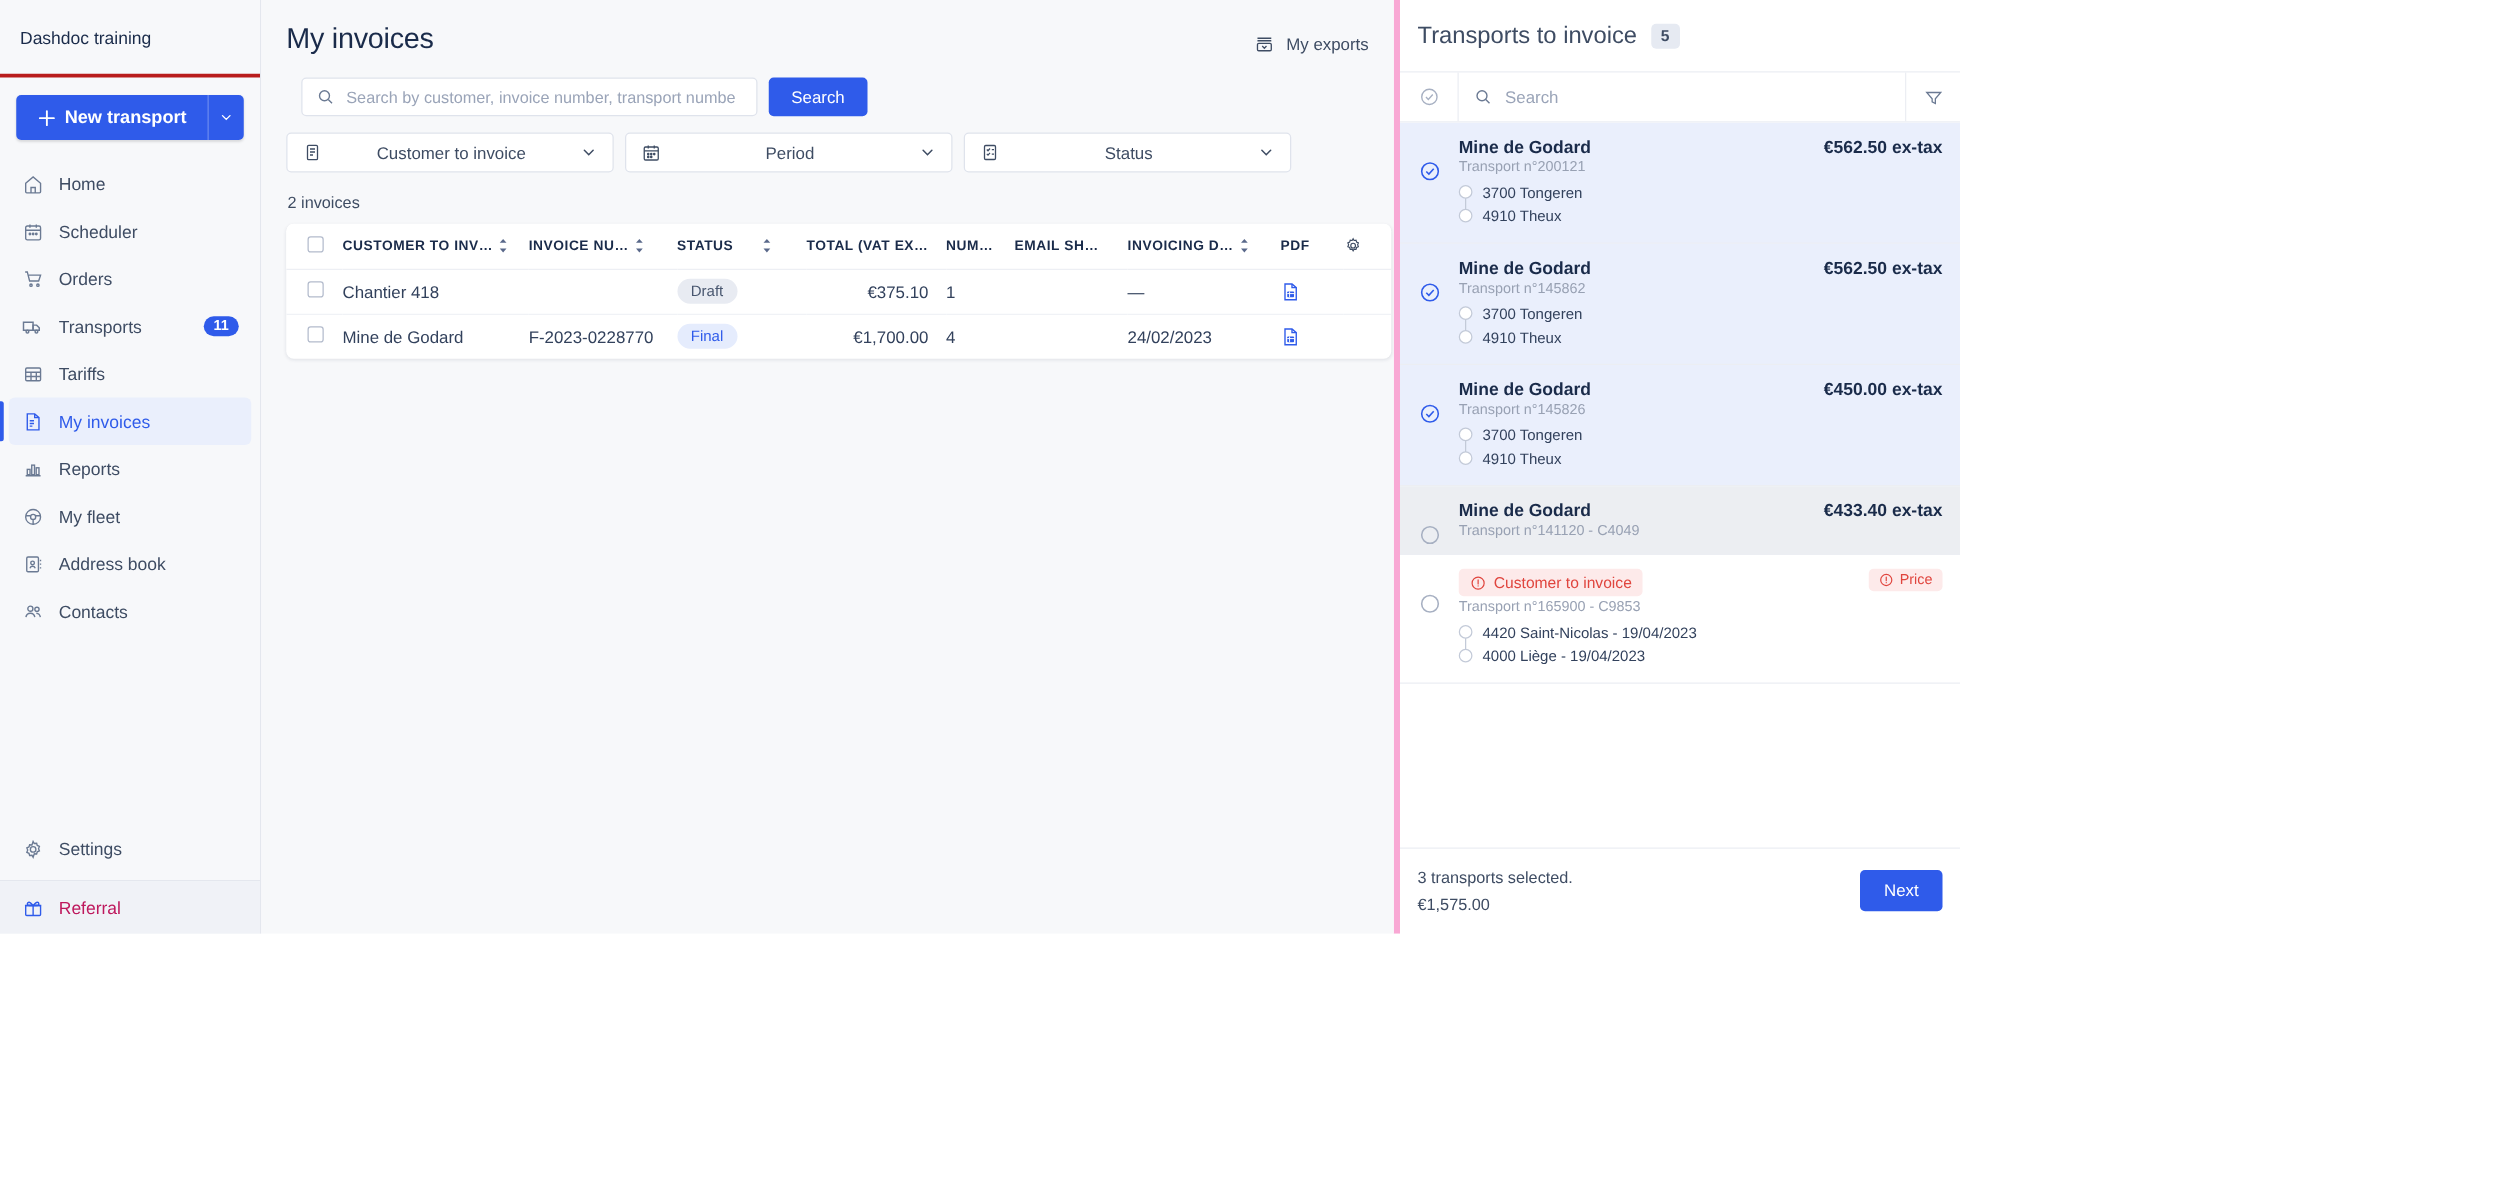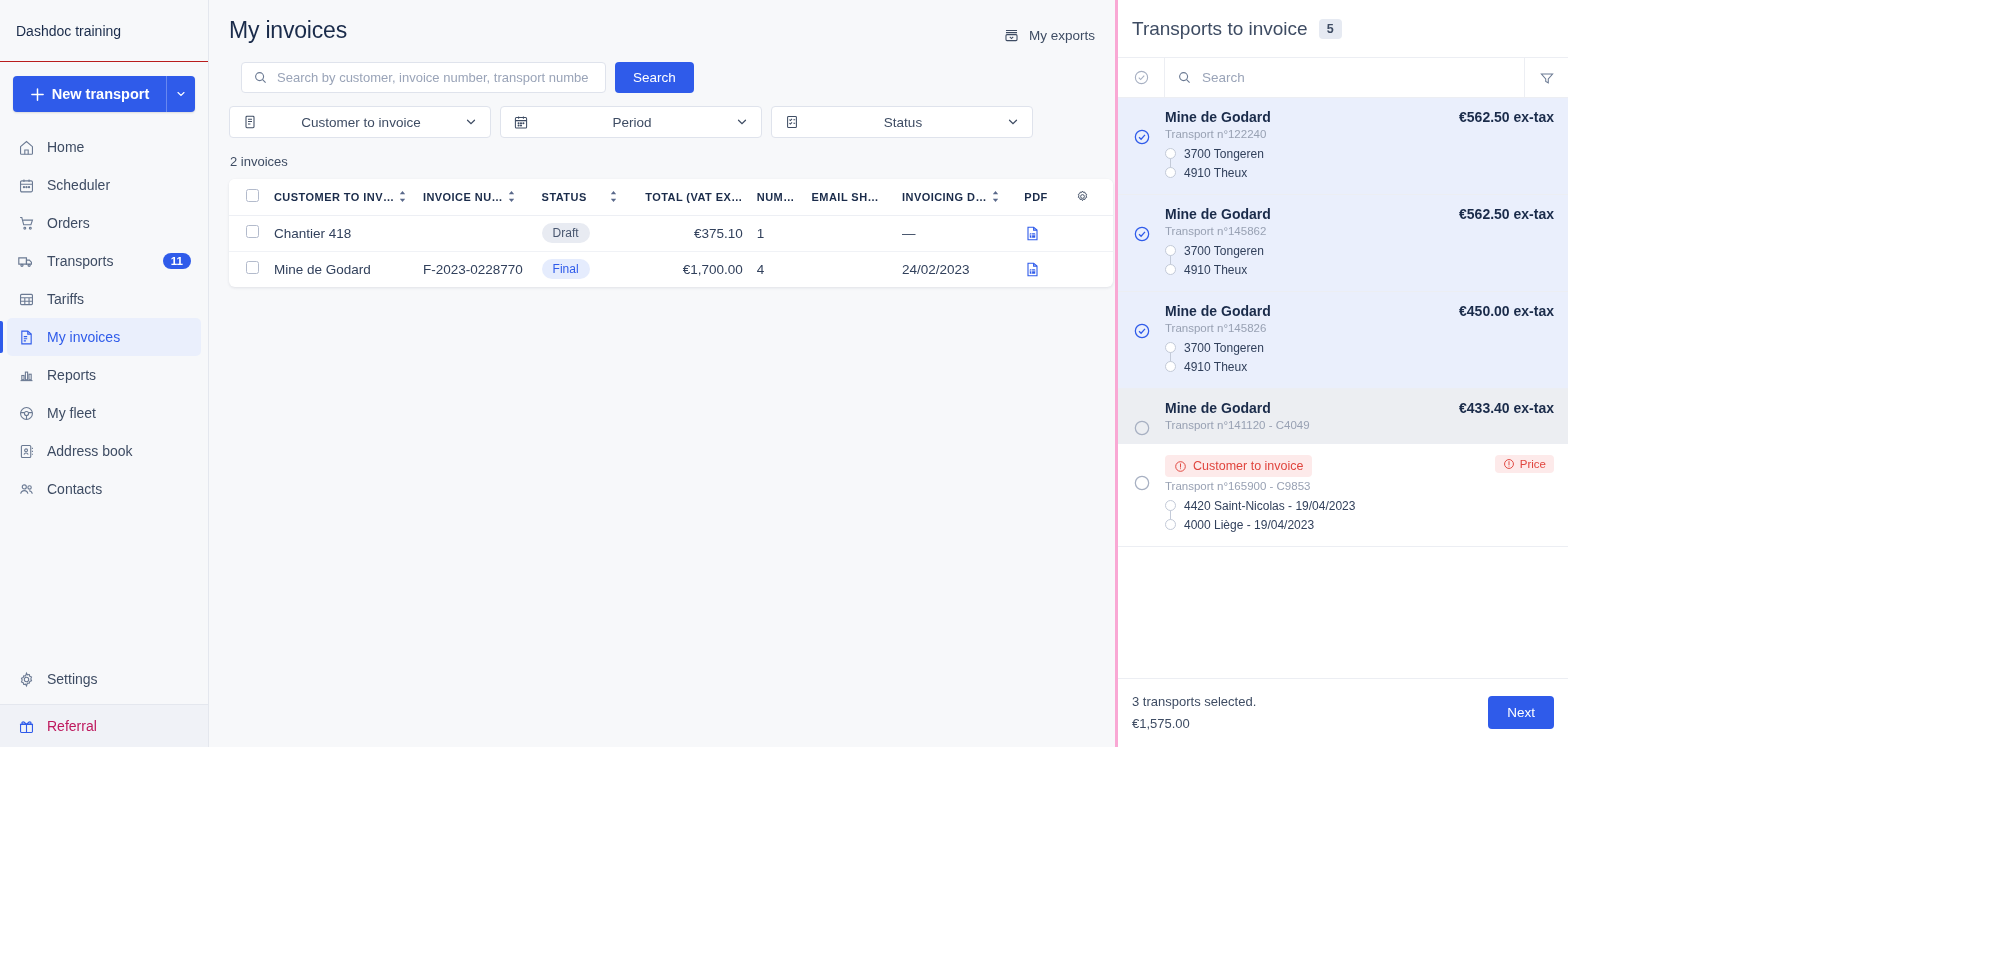--- a/index.html
+++ b/index.html
@@ -16,21 +16,21 @@
   .sidebar {
     width: 209px; height: 747px;
     background: #f7f8fa;
     border-right: 1px solid #e4e7ee;
     display: flex; flex-direction: column;
     flex: 0 0 209px;
   }
   .sidebar-header {
     height: 62px; display: flex; align-items: center;
     padding: 0 16px;
-    border-bottom: 1px solid #b91c1c;
+    border-bottom: 3px solid #b91c1c;
     font-size: 14px; color: #1a2b4a;
   }
   .new-transport-wrap { padding: 14px 13px 0 13px; }
   .new-transport {
     display: flex; align-items: stretch;
     border-radius: 4px; overflow: hidden;
     background: #2f5bea;
     box-shadow: 0 1px 2px rgba(0,0,0,.12);
   }
   .new-transport .nt-main {
@@ -143,21 +143,21 @@
     display: inline-block; font-size: 12px; border-radius: 11px;
     padding: 4px 11px; line-height: 1;
   }
   .badge-draft { background: #e8ebf2; color: #48566f; }
   .badge-final { background: #e5ecfd; color: #2f5bea; }
   .sort { display: inline-flex; flex-direction: column; line-height: 0; color: #6b7a93; }
 
   
   .rpanel {
     width: 453px; flex: 0 0 453px; height: 747px; background: #fff;
-    border-left: 3px solid #f9a8d4; display: flex; flex-direction: column;
+    border-left: 5px solid #f9a8d4; display: flex; flex-direction: column;
   }
   .rp-head {
     height: 58px; display: flex; align-items: center; gap: 11px;
     padding: 0 14px; border-bottom: 1px solid #eceef3;
   }
   .rp-title { font-size: 19px; color: #3e4c63; }
   .rp-count {
     background: #e6eaf2; color: #3e4c63; font-size: 12.5px; font-weight: 700;
     border-radius: 4px; padding: 3px 8px;
   }
@@ -630,21 +630,21 @@
               <circle cx="10" cy="10" r="7.4"></circle>
               <path d="M6.7 10.2l2.3 2.3 4.3-4.8"></path>
             </svg>
         </span>
       </div>
       <div class="t-body">
         <div class="t-top">
           <span class="t-name">Mine de Godard</span>
           <span class="t-price">€562.50 ex-tax</span>
         </div>
-        <div class="t-num">Transport n°122240</div>
+        <div class="t-num">Transport n°200121</div>
         <div class="t-stops">
           <div class="t-stop">
             <span class="dot"></span>
             <span>3700 Tongeren</span>
           </div>
           <div class="t-stop">
             <span class="dot"></span>
             <span>4910 Theux</span>
           </div>
         </div>

